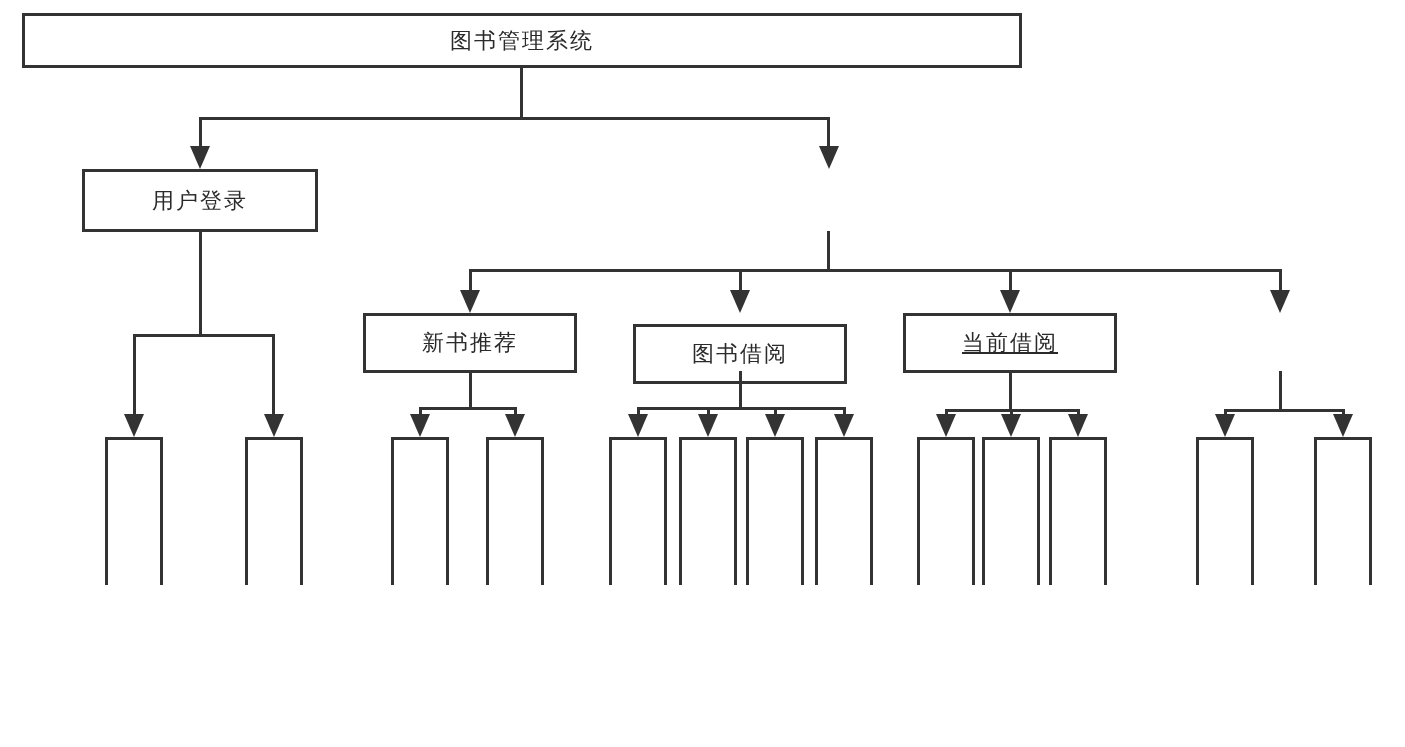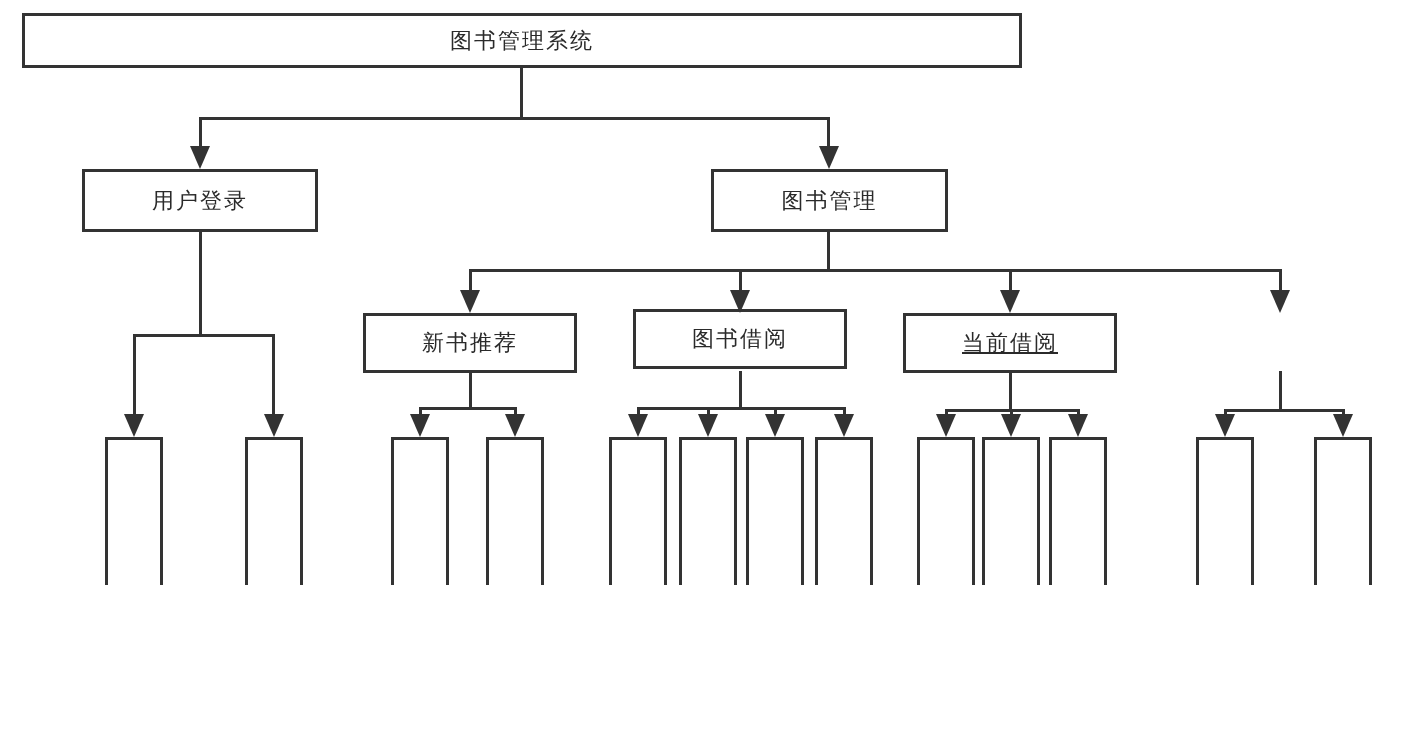--- a/index.html
+++ b/index.html
@@ -60,28 +60,25 @@
 
 <div id="canvas">
 
   <div class="box" style="left:22px;top:13px;width:1000px;height:55px;">
     <span class="h-label">图书管理系统</span>
   </div>
 
   <div class="box" style="left:82px;top:169px;width:236px;height:63px;">
     <span class="h-label">用户登录</span>
   </div>
-  <div class="box" style="left:711px;top:169px;width:237px;height:63px;">
-    <span class="h-label">图书管理</span>
-  </div>
 
   <div class="box" style="left:363px;top:313px;width:214px;height:60px;">
     <span class="h-label">新书推荐</span>
   </div>
-  <div class="box" style="left:633px;top:309px;width:214px;height:60px;">
+  <div class="box" style="left:633px;top:324px;width:214px;height:60px;">
     <span class="h-label">图书借阅</span>
   </div>
   <div class="box" style="left:903px;top:313px;width:214px;height:60px;text-decoration:underline;">
     <span class="h-label">当前借阅</span>
   </div>
 
   <div class="box" style="left:105px;top:437px;width:58px;height:300px;">
     <span class="v-label">用户登录</span>
   </div>
   <div class="box" style="left:245px;top:437px;width:58px;height:300px;">

